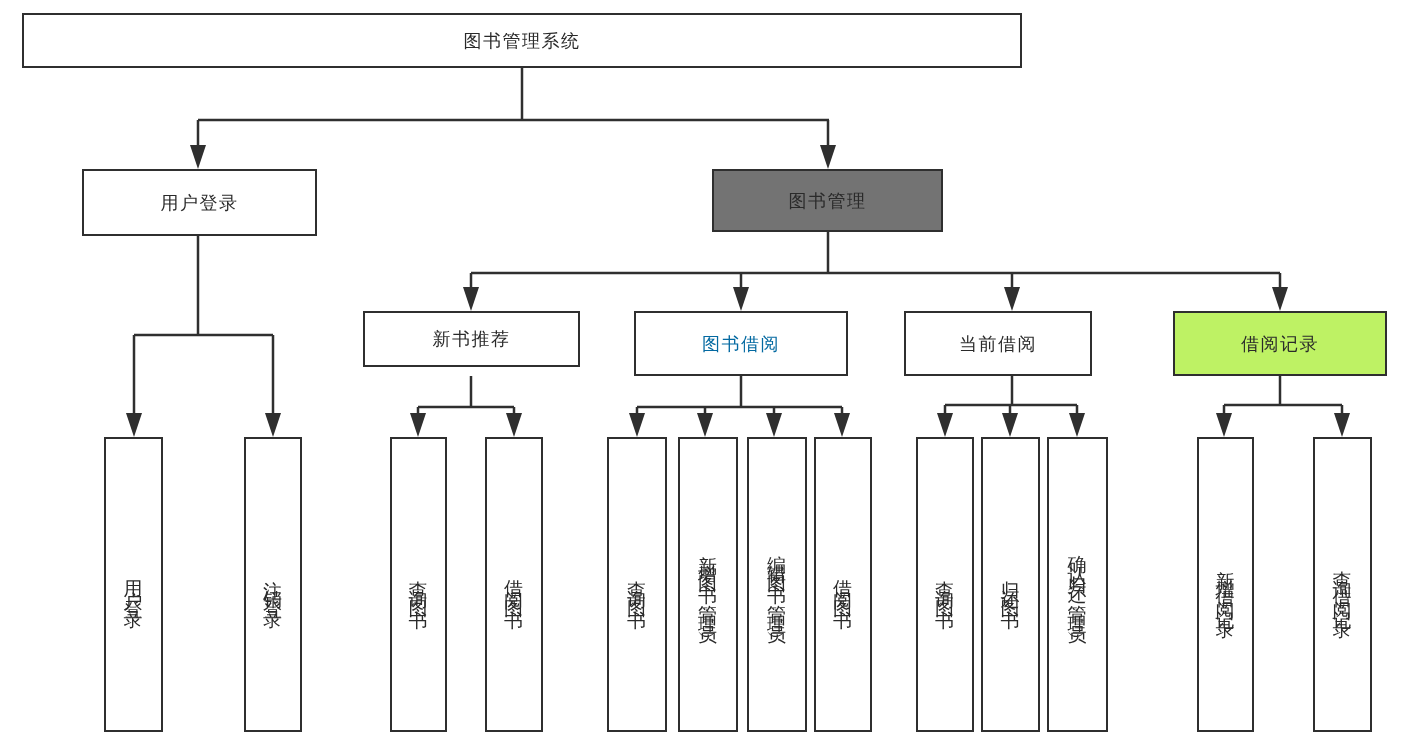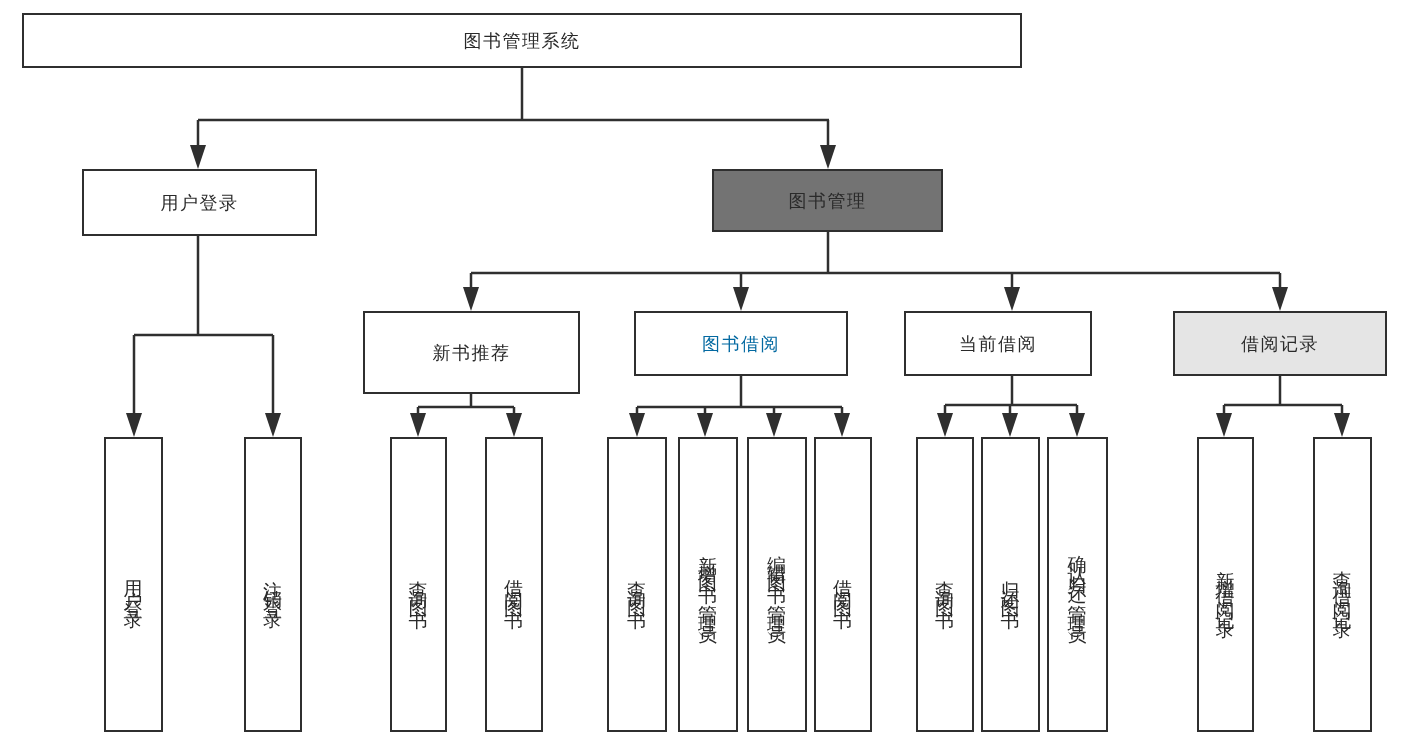--- a/index.html
+++ b/index.html
@@ -103,24 +103,24 @@
       <polygon points="937,413 953,413 945,437" fill="#2f2f2f"></polygon>
       <polygon points="1002,413 1018,413 1010,437" fill="#2f2f2f"></polygon>
       <polygon points="1069,413 1085,413 1077,437" fill="#2f2f2f"></polygon>
       <polygon points="1216,413 1232,413 1224,437" fill="#2f2f2f"></polygon>
       <polygon points="1334,413 1350,413 1342,437" fill="#2f2f2f"></polygon>
     </svg>
   <div id="nodes">
       <div class="node h" style="left: 22px; top: 13px; width: 1000px; height: 55px; border-color: rgb(47, 47, 47); background: rgb(255, 255, 255); color: rgb(42, 42, 42);">图书管理系统</div>
       <div class="node h" style="left: 82px; top: 169px; width: 235px; height: 67px; border-color: rgb(47, 47, 47); background: rgb(255, 255, 255); color: rgb(42, 42, 42);">用户登录</div>
       <div class="node h" style="left: 712px; top: 169px; width: 231px; height: 63px; border-color: rgb(47, 47, 47); background: #737373; color: rgb(42, 42, 42);">图书管理</div>
-      <div class="node h" style="left: 363px; top: 311px; width: 217px; height: 83px; border-color: rgb(47, 47, 47); background: rgb(255, 255, 255); color: rgb(42, 42, 42);">新书推荐</div>
+      <div class="node h" style="left: 363px; top: 311px; width: 217px; height: 56px; border-color: rgb(47, 47, 47); background: rgb(255, 255, 255); color: rgb(42, 42, 42);">新书推荐</div>
       <div class="node h" style="left: 634px; top: 311px; width: 214px; height: 65px; border-color: rgb(47, 47, 47); background: rgb(255, 255, 255); color: #0369a1;">图书借阅</div>
       <div class="node h" style="left: 904px; top: 311px; width: 188px; height: 65px; border-color: rgb(47, 47, 47); background: rgb(255, 255, 255); color: rgb(42, 42, 42);">当前借阅</div>
-      <div class="node h" style="left: 1173px; top: 311px; width: 214px; height: 65px; border-color: rgb(47, 47, 47); background: #e5e5e5; color: rgb(42, 42, 42); font-family: Liberation Mono, monospace;">借阅记录</div>
+      <div class="node h" style="left: 1173px; top: 311px; width: 214px; height: 65px; border-color: rgb(47, 47, 47); background: #bef264; color: rgb(42, 42, 42); font-family: Liberation Mono, monospace;">借阅记录</div>
       <div class="node v" style="left: 104px; top: 437px; width: 59px; height: 295px; border-color: rgb(47, 47, 47); background: rgb(255, 255, 255); color: rgb(42, 42, 42);">用户登录</div>
       <div class="node v" style="left: 244px; top: 437px; width: 58px; height: 295px; border-color: rgb(47, 47, 47); background: rgb(255, 255, 255); color: rgb(42, 42, 42);">注销登录</div>
       <div class="node v" style="left: 390px; top: 437px; width: 57px; height: 295px; border-color: rgb(47, 47, 47); background: rgb(255, 255, 255); color: rgb(42, 42, 42);">查询图书</div>
       <div class="node v" style="left: 485px; top: 437px; width: 58px; height: 295px; border-color: rgb(47, 47, 47); background: rgb(255, 255, 255); color: rgb(42, 42, 42);">借阅图书</div>
       <div class="node v" style="left: 607px; top: 437px; width: 60px; height: 295px; border-color: rgb(47, 47, 47); background: rgb(255, 255, 255); color: rgb(42, 42, 42);">查询图书</div>
       <div class="node v" style="left: 678px; top: 437px; width: 60px; height: 295px; border-color: rgb(47, 47, 47); background: rgb(255, 255, 255); color: rgb(42, 42, 42);">新增图书（管理员）</div>
       <div class="node v" style="left: 747px; top: 437px; width: 60px; height: 295px; border-color: rgb(47, 47, 47); background: rgb(255, 255, 255); color: rgb(42, 42, 42);">编辑图书（管理员）</div>
       <div class="node v" style="left: 814px; top: 437px; width: 58px; height: 295px; border-color: rgb(47, 47, 47); background: rgb(255, 255, 255); color: rgb(42, 42, 42);">借阅图书</div>
       <div class="node v" style="left: 916px; top: 437px; width: 58px; height: 295px; border-color: rgb(47, 47, 47); background: rgb(255, 255, 255); color: rgb(42, 42, 42);">查询图书</div>
       <div class="node v" style="left: 981px; top: 437px; width: 59px; height: 295px; border-color: rgb(47, 47, 47); background: rgb(255, 255, 255); color: rgb(42, 42, 42);">归还图书</div>

